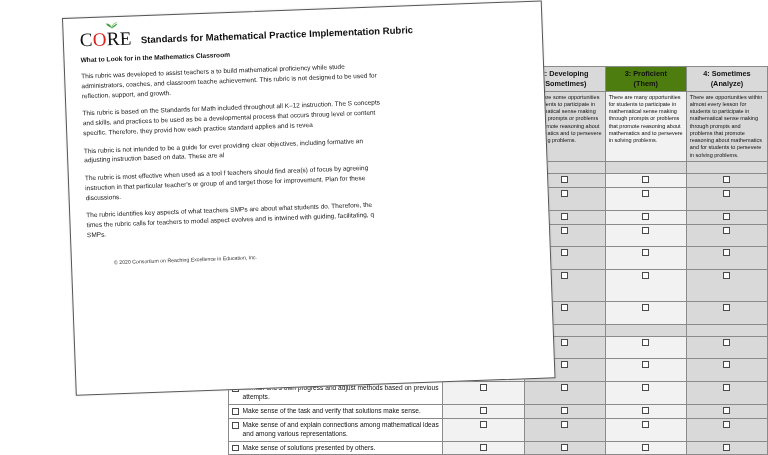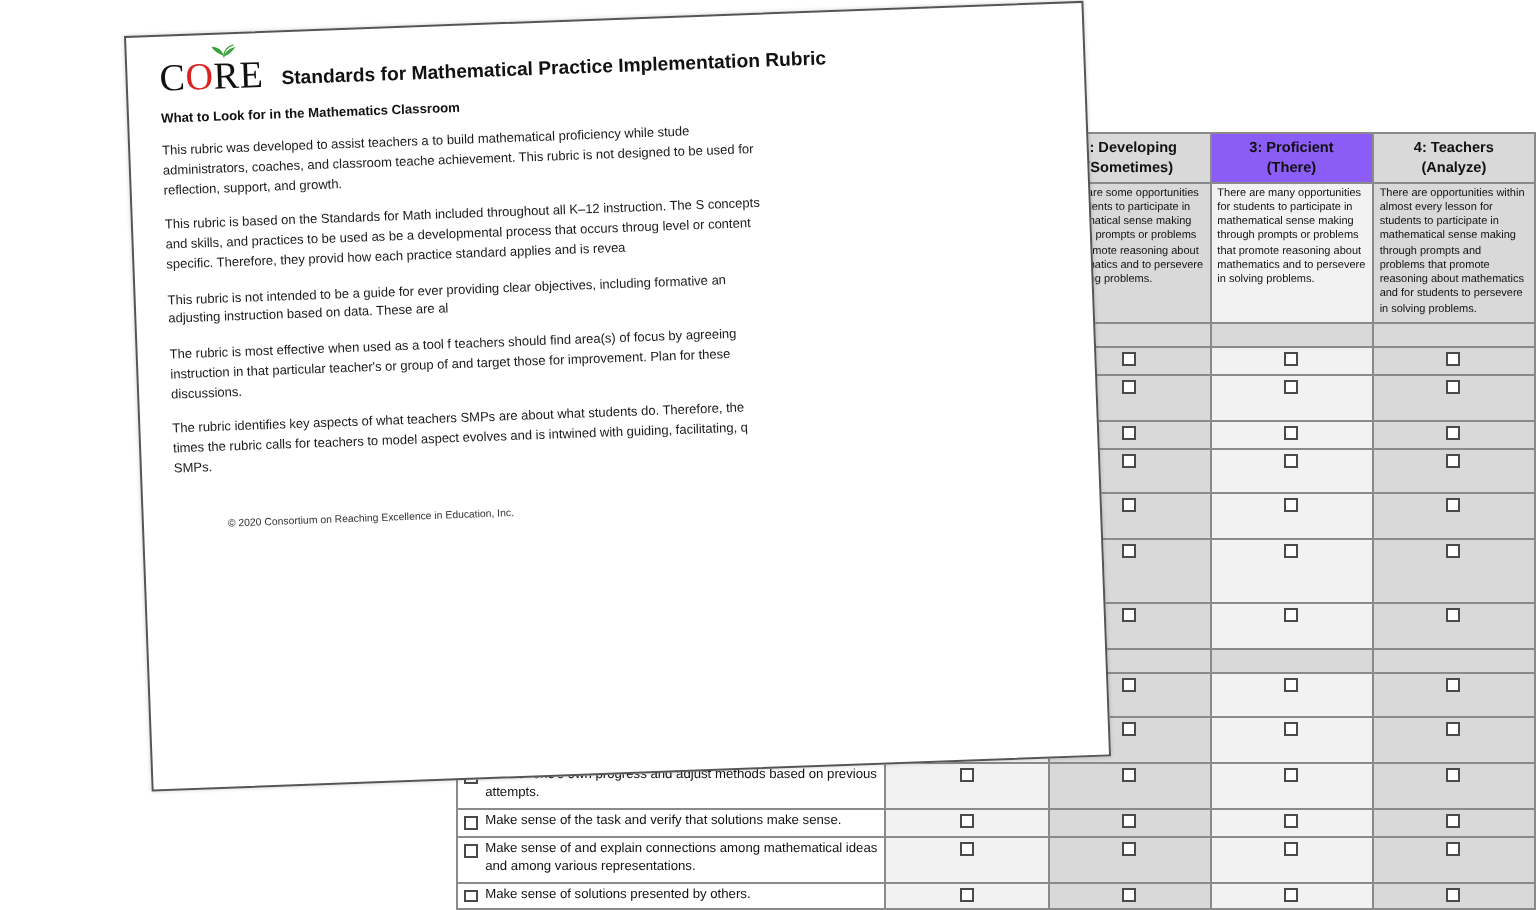--- a/index.html
+++ b/index.html
@@ -19,21 +19,21 @@
     border:0.6px solid #8a8a8a;vertical-align:top;padding:2px 3px;
     box-sizing:border-box;
   }
   col.c-look{width:214px;}
   col.c-rate{width:81px;}
   .hdr-look{
     background:#bfbfbf;text-align:center;font-weight:bold;font-size:8.2px;
     padding:4px 3px;height:16px;
   }
   .hdr-rate{
-    background:#8b5cf6;text-align:center;font-weight:bold;font-size:7.3px;
+    background:#4d7c0f;text-align:center;font-weight:bold;font-size:7.3px;
     line-height:1.35;padding:3px 2px;
   }
   .hdr-rate.alt{background:#d9d9d9;}
   .smp-title{
     text-align:center;font-size:8.4px;line-height:1.3;padding:5px 10px 0 10px;
     height:70px;position:relative;
   }
   .smp-title .lookfors{
     position:absolute;left:0;right:0;bottom:5px;text-align:center;
     font-weight:bold;font-size:7.6px;
@@ -103,24 +103,24 @@
         <th class="hdr-rate">
           <div>1: Emerging</div>
           <div>(Rarely)</div>
         </th>
         <th class="hdr-rate alt">
           <div>2: Developing</div>
           <div>(Sometimes)</div>
         </th>
         <th class="hdr-rate">
           <div>3: Proficient</div>
-          <div>(There)</div>
+          <div>(Them)</div>
         </th>
         <th class="hdr-rate alt">
-          <div>4: Teachers</div>
+          <div>4: Sometimes</div>
           <div>(Analyze)</div>
         </th>
       </tr>
       <tr>
         <td class="smp-title">
           <div>Make Sense of Problems and Persevere in Solving Them</div>
           <div class="lookfors">Lookfors</div>
         </td>
         <td class="desc">There are limited or no opportunities for students to participate in sense making through prompts or problems that promote reasoning about mathematics and to persevere in solving problems.</td>
         <td class="desc alt">There are some opportunities for students to participate in mathematical sense making through prompts or problems that promote reasoning about mathematics and to persevere in solving problems.</td>

